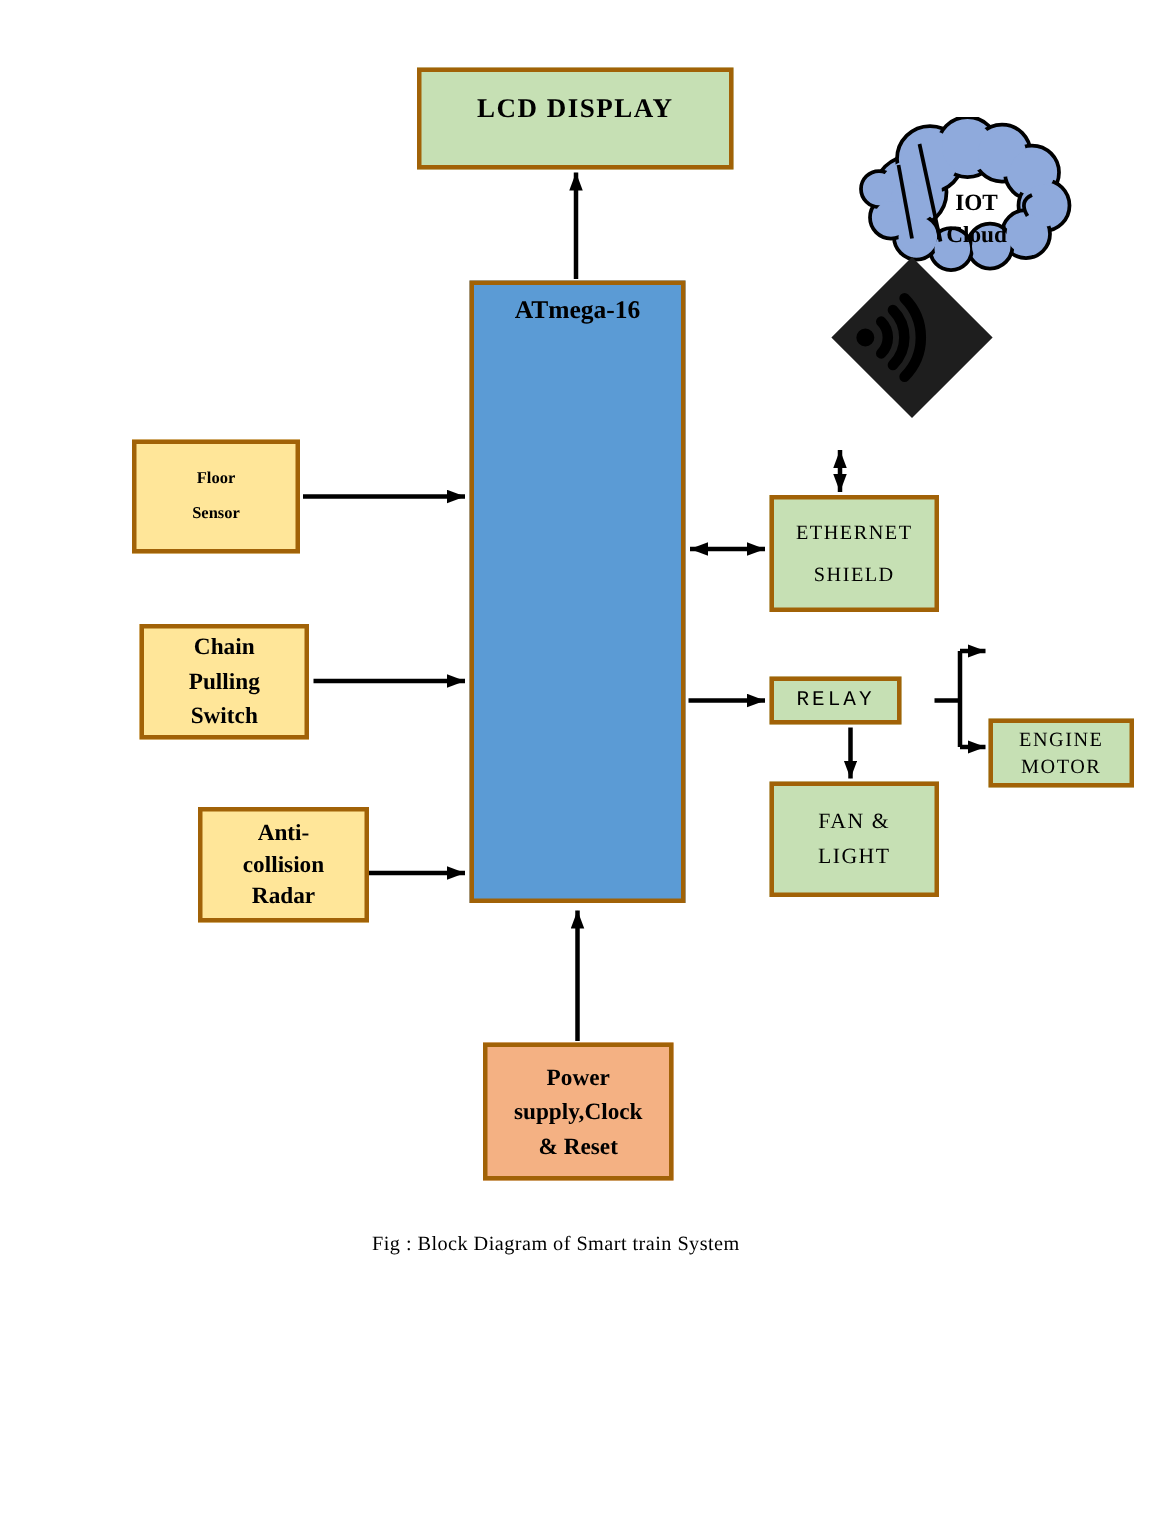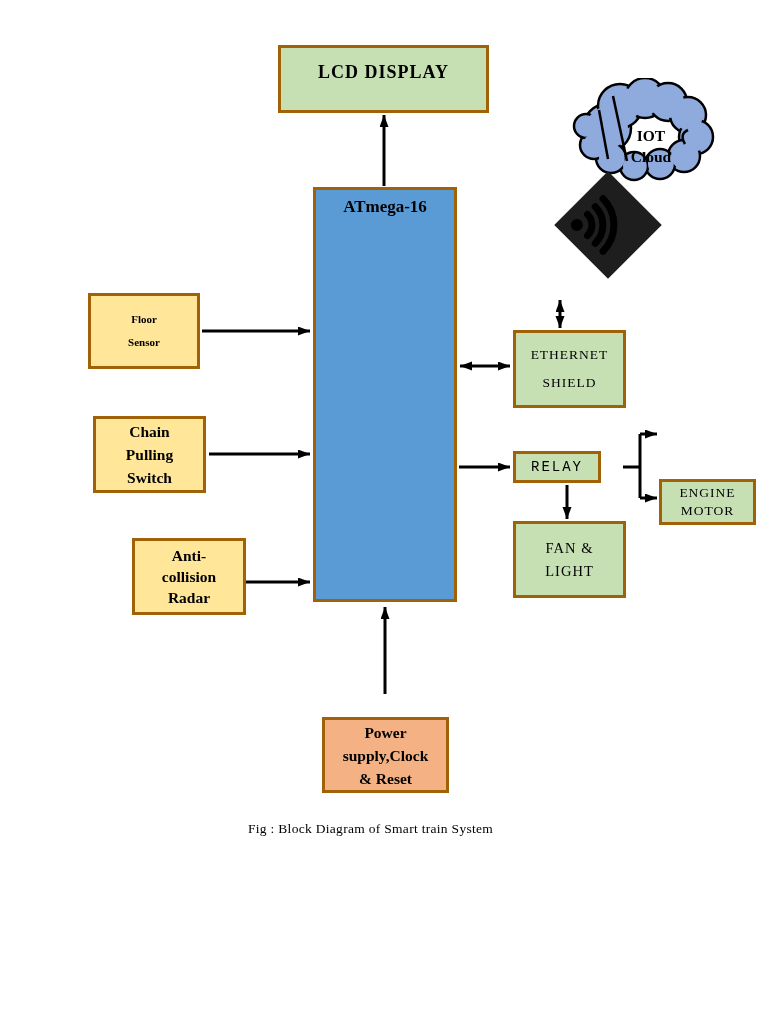--- a/index.html
+++ b/index.html
@@ -23,21 +23,21 @@
   #node-atmega{left:313px;top:187px;width:144px;height:415px;align-items:flex-start;padding-top:7px;font-size:17px;}
   #node-wifi-modem{left:513px;top:228px;width:94px;height:69px;font-size:15px;line-height:23px;align-items:flex-start;padding-top:5px;}
   #node-ethernet{left:513px;top:330px;width:113px;height:78px;font-size:13.5px;line-height:28px;letter-spacing:1px;}
   #node-relay{left:513px;top:451px;width:88px;height:32px;font-size:14px;letter-spacing:2px;font-family:Liberation Mono, monospace;}
   #node-alarm{left:659px;top:409px;width:97px;height:49px;font-size:13.5px;letter-spacing:2px;padding-bottom:8px;}
   #node-engine{left:659px;top:479px;width:97px;height:46px;font-size:13.5px;line-height:18px;letter-spacing:1px;}
   #node-fan{left:513px;top:521px;width:113px;height:77px;font-size:14.5px;line-height:23px;letter-spacing:1px;}
   #node-floor{left:88px;top:293px;width:112px;height:76px;font-size:11px;line-height:23px;}
   #node-chain{left:93px;top:416px;width:113px;height:77px;font-size:15.5px;line-height:23px;}
   #node-anti{left:104px;top:538px;width:114px;height:77px;font-size:15.5px;line-height:21px;margin-left:28px;}
-  #node-power{left:322px;top:695px;width:127px;height:76px;font-size:15.5px;line-height:23px;margin-top:22px;}
+  #node-power{left:322px;top:695px;width:127px;height:92px;font-size:15.5px;line-height:23px;}
 
   #cloud-svg{position:absolute;left:570px;top:78px;width:150px;height:105px;z-index:1;}
   #cloud-label{
     position:absolute;left:612px;top:104px;width:78px;z-index:1;
     font-weight:bold;font-size:15.5px;line-height:21px;text-align:center;white-space:pre-line;
   }
   #wifi-diamond{
     position:absolute;left:570px;top:187px;width:76px;height:76px;
     background:#1e1e1e;transform:rotate(45deg);z-index:3;
   }

